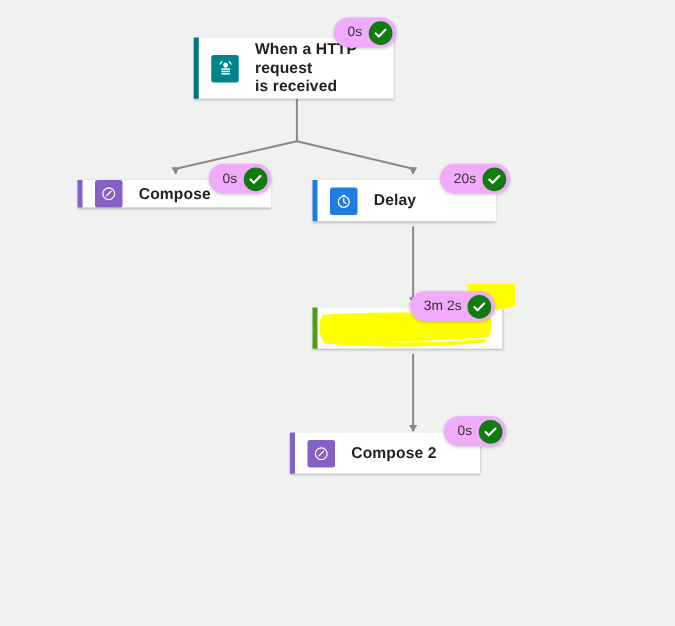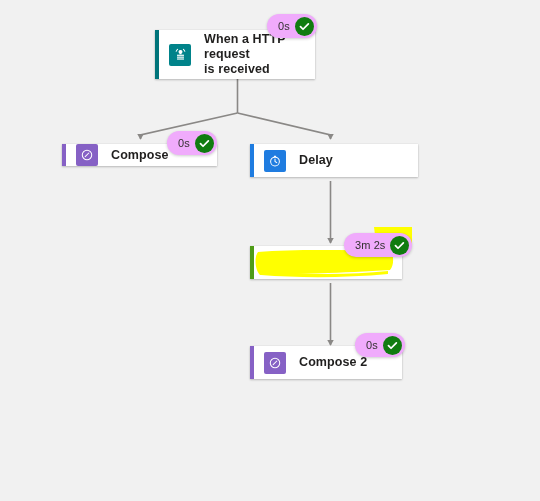--- a/index.html
+++ b/index.html
@@ -123,30 +123,38 @@
   </div>
   <div class="badge" style="left:167px;top:131px;">
     <span class="badge-text">0s</span>
     <span class="check">
       <svg width="11" height="11" viewBox="0 0 12 12" aria-hidden="true">
         <path d="M1.6 6.2 L4.4 9 L10.2 3.1" stroke="#fff" stroke-width="1.9" fill="none" stroke-linecap="round" stroke-linejoin="round"></path>
       </svg>
     </span>
   </div>
 
-  <div class="node" style="left:250px;top:144px;width:168px;height:33px;">
+  <div class="node" style="left:250px;top:144px;width:147px;height:33px;">
     <div class="accent" style="background:#1f7ce0;"></div>
     <div class="node-icon" style="background:#1f7ce0;">
       <svg width="14" height="14" viewBox="0 0 16 16" aria-hidden="true">
         <circle cx="8" cy="8.6" r="5" stroke="#fff" stroke-width="1.15" fill="none"></circle>
         <path d="M8 5.7 L8 8.6 L10 9.9" stroke="#fff" stroke-width="1.15" fill="none" stroke-linecap="round" stroke-linejoin="round"></path>
         <rect x="6.6" y="2" width="2.8" height="1.3" rx="0.5" fill="#fff"></rect>
       </svg>
     </div>
     <div class="node-label">Delay</div>
+  </div>
+  <div class="badge" style="left:352px;top:131px;">
+    <span class="badge-text">20s</span>
+    <span class="check">
+      <svg width="11" height="11" viewBox="0 0 12 12" aria-hidden="true">
+        <path d="M1.6 6.2 L4.4 9 L10.2 3.1" stroke="#fff" stroke-width="1.9" fill="none" stroke-linecap="round" stroke-linejoin="round"></path>
+      </svg>
+    </span>
   </div>
 
   <div class="node" style="left:250px;top:246px;width:152px;height:33px;">
     <div class="accent" style="background:#4f9c18;"></div>
     <div class="node-icon" style="background:#56a01a;">
       <svg width="14" height="14" viewBox="0 0 16 16" aria-hidden="true">
         <circle cx="8" cy="4.2" r="2.05" fill="#fff"></circle>
         <circle cx="4.2" cy="11" r="2.05" fill="#fff"></circle>
         <circle cx="11.8" cy="11" r="2.05" fill="#fff"></circle>
         <path d="M8 6.1 L5.2 9.4 M8 6.1 L10.8 9.4 M6 11.4 L10 11.4" stroke="#fff" stroke-width="1.05" fill="none" stroke-linecap="round"></path>
@@ -155,30 +163,30 @@
     <div class="node-label">HTTP Webhook</div>
   </div>
 
   <svg class="highlight" style="left:248px;top:226px;" width="165" height="56" viewBox="0 0 165 56">
     <path d="M126 1 L164 1 L164 19 L150 22 L128 17 Z" fill="#ffff00"></path>
     <path d="M10 26 C 46 23, 96 24, 143 25 C 146 30, 146 40, 142 44
              C 96 47, 44 48, 12 49 C 7 44, 6 31, 10 26 Z" fill="#ffff00"></path>
     <path d="M12 44 C 52 49, 100 49, 140 45 L140 48 C 98 52, 50 52, 13 49 Z" fill="#ffff00"></path>
   </svg>
 
-  <div class="badge" style="left:344px;top:233px;">
+  <div class="badge" style="left:328px;top:233px;">
     <span class="badge-text">3m 2s</span>
     <span class="check">
       <svg width="11" height="11" viewBox="0 0 12 12" aria-hidden="true">
         <path d="M1.6 6.2 L4.4 9 L10.2 3.1" stroke="#fff" stroke-width="1.9" fill="none" stroke-linecap="round" stroke-linejoin="round"></path>
       </svg>
     </span>
   </div>
 
-  <div class="node" style="left:250px;top:346px;width:152px;height:33px;">
+  <div class="node" style="left:232px;top:346px;width:152px;height:33px;">
     <div class="accent" style="background:#8661c5;"></div>
     <div class="node-icon" style="background:#8661c5;">
       <svg width="14" height="14" viewBox="0 0 16 16" aria-hidden="true">
         <circle cx="8" cy="8" r="5.4" stroke="#fff" stroke-width="1.15" fill="none"></circle>
         <path d="M5.9 9.9 L10.1 5.7" stroke="#fff" stroke-width="1.15" stroke-linecap="round"></path>
       </svg>
     </div>
     <div class="node-label">Compose 2</div>
   </div>
   <div class="badge" style="left:355px;top:333px;">

